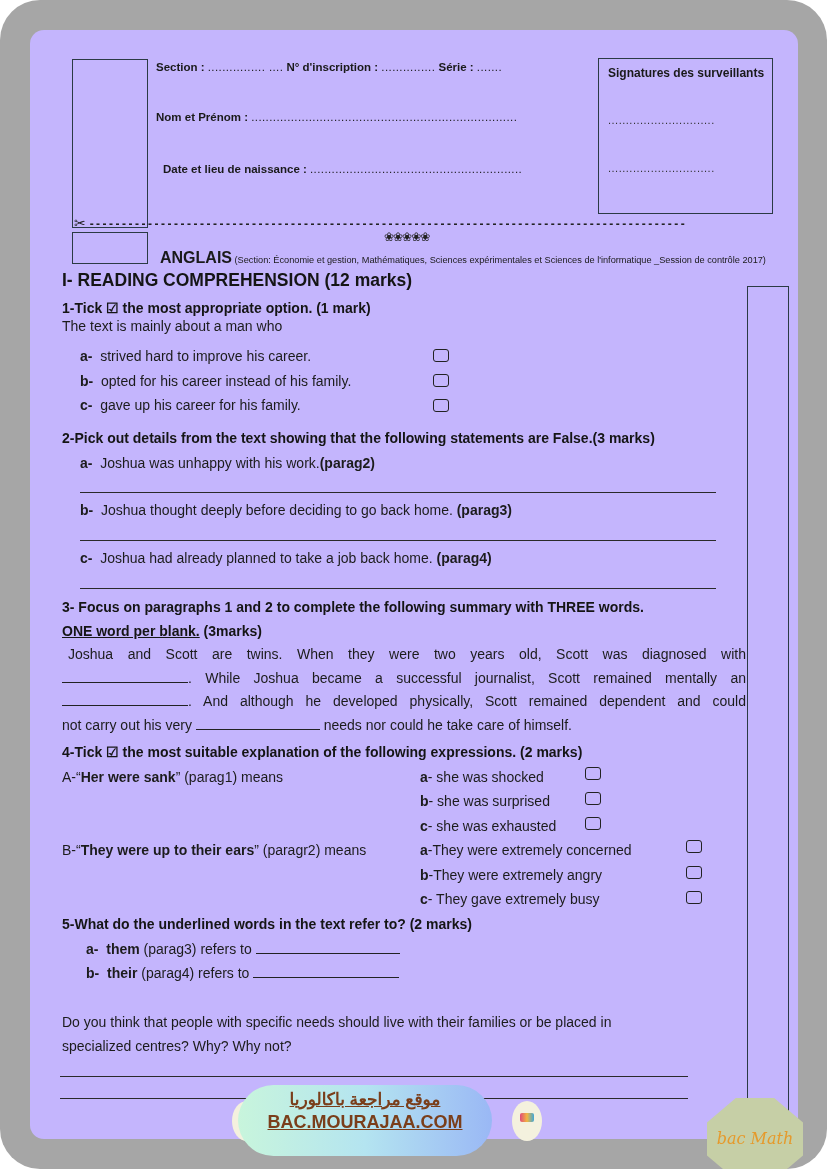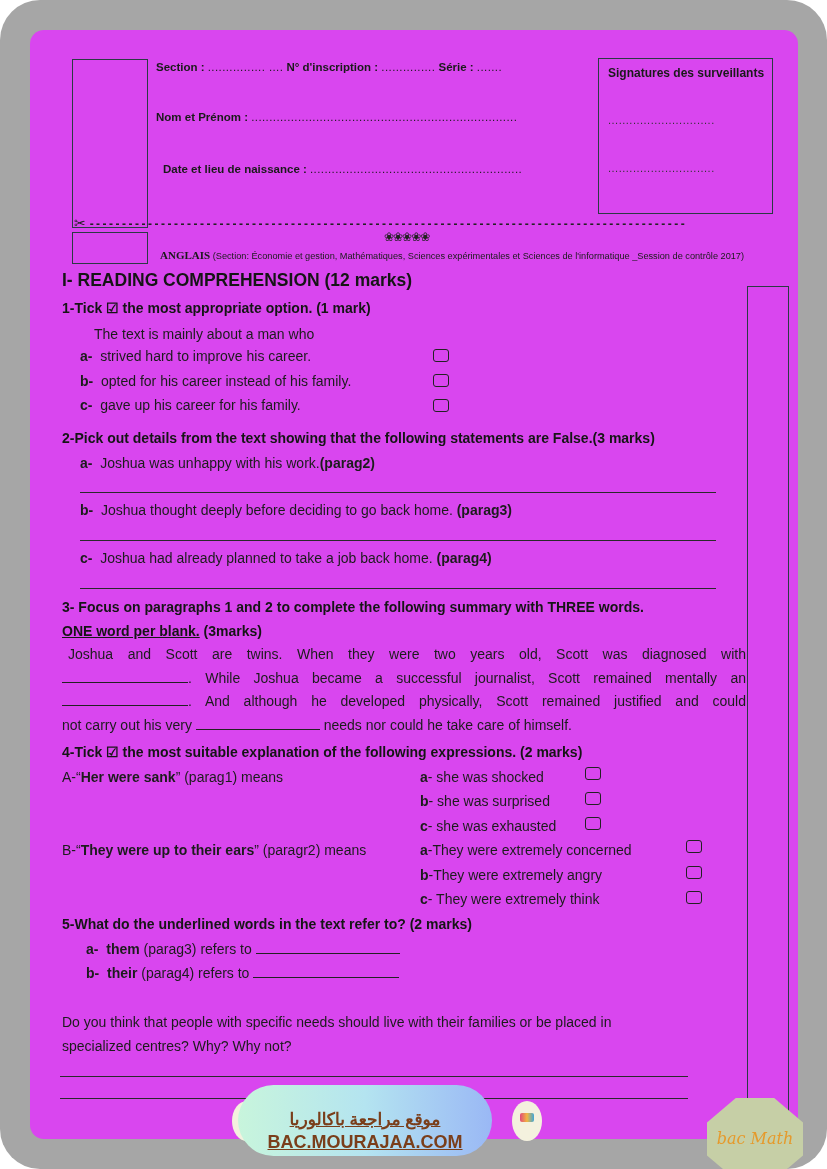--- a/index.html
+++ b/index.html
@@ -5,57 +5,57 @@
   * { box-sizing: border-box; margin: 0; padding: 0; }
   html, body { width: 827px; height: 1169px; background: #ffffff; overflow: hidden; }
   body { font-family: "Liberation Sans", sans-serif; color: #1c1c1c; position: relative; }
 
   .frame {
     position: absolute; left: 0; top: 0; width: 827px; height: 1169px;
     background: #a6a6a6; border-radius: 40px;
   }
   .paper {
     position: absolute; left: 30px; top: 30px; width: 768px; height: 1109px;
-    background: #d946ef; border-radius: 14px; overflow: hidden;
+    background: #c4b5fd; border-radius: 14px; overflow: hidden;
   }
   .abs { position: absolute; }
 
   
   .photo-box { left: 42px; top: 29px; width: 76px; height: 169px; border: 1.3px solid #2b3a44; }
   .sig-box { left: 568px; top: 28px; width: 175px; height: 156px; border: 1.3px solid #2b3a44; }
   .sig-title { left: 578px; top: 36px; font-size: 12px; font-weight: bold; color: #1a1a1a; }
   .sig-dots { font-size: 11px; letter-spacing: 0.5px; color: #333; }
   .hdr-line { font-size: 11.5px; font-weight: bold; color: #1a1a1a; white-space: nowrap; }
   .hdr-line .dots { font-weight: normal; letter-spacing: 0.4px; }
 
   .cut-line { left: 44px; top: 185px; width: 700px; height: 14px; font-size: 14px; color: #222; white-space: nowrap; overflow: hidden; }
   .cut-line .dash { letter-spacing: 2.5px; font-weight: bold; font-size: 12px; }
 
   .mark-box { left: 42px; top: 202px; width: 76px; height: 32px; border: 1.3px solid #2b3a44; }
   .flowers { left: 354px; top: 200px; font-size: 12px; color: #222; letter-spacing: -1px; }
   .subject-line { left: 130px; top: 219px; font-size: 9.2px; color: #1a1a1a; white-space: nowrap; }
-  .subject-line b { font-size: 11px; font-family: Liberation Serif, serif; }
+  .subject-line b { font-size: 16px; }
 
   .right-margin-box { left: 717px; top: 256px; width: 42px; height: 900px; border: 1.2px solid #2b3a44; border-bottom: none; }
 
   .h-section { left: 32px; top: 240px; font-size: 17.5px; font-weight: bold; color: #151515; }
   .q-title { font-size: 14px; font-weight: bold; color: #151515; white-space: nowrap; }
   .txt { font-size: 14px; color: #1c1c1c; white-space: nowrap; }
   .txt b { font-weight: bold; }
   .cbox { width: 16px; height: 13px; border: 1.5px solid #222; border-radius: 3px; }
   .ans-line { height: 1px; background: #2a2a2a; }
   .blank { display: inline-block; border-bottom: 1px solid #222; height: 12px; vertical-align: baseline; }
 
   .justify { width: 684px; font-size: 14px; line-height: 23.5px; text-align: justify; white-space: normal; }
 
   
   .wm-pill {
     left: 238px; top: 1085px; width: 254px; height: 71px; border-radius: 36px;
     background: linear-gradient(90deg, #c8f5dc 0%, #b4e4f0 50%, #9ab8f5 100%);
-    text-align: center; padding-top: 24px;
+    text-align: center; padding-top: 4px;
   }
   .wm-ar { font-size: 17px; font-weight: bold; color: #7a3e1a; text-decoration: underline; direction: rtl; }
   .wm-en { font-size: 18px; font-weight: bold; color: #7a3e1a; text-decoration: underline; margin-top: 2px; }
   .wm-logo { width: 30px; height: 40px; border-radius: 50%; background: #f4f1de; }
   .wm-logo .inner { position: absolute; left: 8px; top: 12px; width: 14px; height: 9px; background: linear-gradient(90deg,#e04a7a,#f2b640,#3fa6d8); border-radius: 2px; }
   .bacmath {
     left: 707px; top: 1066px; width: 96px; height: 82px; background: #c6cfa6;
     clip-path: polygon(30% 0, 70% 0, 100% 30%, 100% 70%, 70% 100%, 30% 100%, 0 70%, 0 30%);
     color: #e59a2c; font-family: "DejaVu Serif", serif; font-style: italic; font-size: 16px;
     text-align: center; line-height: 82px; margin-top: 32px;
@@ -105,21 +105,21 @@
   <div class="abs subject-line">
     <b>ANGLAIS</b>
     <span>(Section: Économie et gestion, Mathématiques, Sciences expérimentales et Sciences de l'informatique _Session de contrôle 2017)</span>
   </div>
 
   <div class="abs right-margin-box"></div>
 
   <div class="abs h-section">I- READING COMPREHENSION (12 marks)</div>
 
   <div class="abs q-title" style="left:32px; top:270px;">1-Tick ☑ the most appropriate option. (1 mark)</div>
-  <div class="abs txt" style="left:32px; top:296px;margin-left:32px;">The text is mainly about a man who</div>
+  <div class="abs txt" style="left:32px; top:288px;">The text is mainly about a man who</div>
 
   <div class="abs txt" style="left:50px; top:318px;">
     <b>a-</b>&nbsp; <span>strived hard to improve his career.</span>
   </div>
   <div class="abs cbox" style="left:403px; top:319px;"></div>
 
   <div class="abs txt" style="left:50px; top:343px;">
     <b>b-</b>&nbsp; <span>opted for his career instead of his family.</span>
   </div>
   <div class="abs cbox" style="left:403px; top:344px;"></div>
@@ -152,21 +152,21 @@
   </div>
 
   <div class="abs txt justify" style="left:32px; top:613px;">
     <div style="padding-left:6px; text-align:justify; text-align-last:justify;">Joshua and Scott are twins. When they were two years old, Scott was diagnosed with</div>
     <div style="display:flex; white-space:nowrap;">
       <span class="blank" style="width:126px; margin-top:4px;"></span>
       <span style="flex:1; text-align:justify; text-align-last:justify;">. While Joshua became a successful journalist, Scott remained mentally an</span>
     </div>
     <div style="display:flex; white-space:nowrap;">
       <span class="blank" style="width:126px; margin-top:4px;"></span>
-      <span style="flex:1; text-align:justify; text-align-last:justify;">. And although he developed physically, Scott remained justified and could</span>
+      <span style="flex:1; text-align:justify; text-align-last:justify;">. And although he developed physically, Scott remained dependent and could</span>
     </div>
     <div style="white-space:nowrap;">
       <span>not carry out his very</span>
       <span class="blank" style="width:124px;"></span>
       <span>needs nor could he take care of himself.</span>
     </div>
   </div>
 
   <div class="abs q-title" style="left:32px; top:714px;">4-Tick ☑ the most suitable explanation of the following expressions. (2 marks)</div>
 
@@ -195,21 +195,21 @@
     <b>a</b><span>-They were extremely concerned</span>
   </div>
   <div class="abs cbox" style="left:656px; top:810px;"></div>
 
   <div class="abs txt" style="left:390px; top:837px;">
     <b>b</b><span>-They were extremely angry</span>
   </div>
   <div class="abs cbox" style="left:656px; top:836px;"></div>
 
   <div class="abs txt" style="left:390px; top:861px;">
-    <b>c</b><span>- They were extremely think</span>
+    <b>c</b><span>- They gave extremely busy</span>
   </div>
   <div class="abs cbox" style="left:656px; top:861px;"></div>
 
   <div class="abs q-title" style="left:32px; top:886px;">5-What do the underlined words in the text refer to? (2 marks)</div>
   <div class="abs txt" style="left:56px; top:911px;">
     <b>a-</b>&nbsp; <b>them</b><span> (parag3) refers to</span>
     <span class="blank" style="width:144px;"></span>
   </div>
   <div class="abs txt" style="left:56px; top:935px;">
     <b>b-</b>&nbsp; <b>their</b><span> (parag4) refers to</span>

